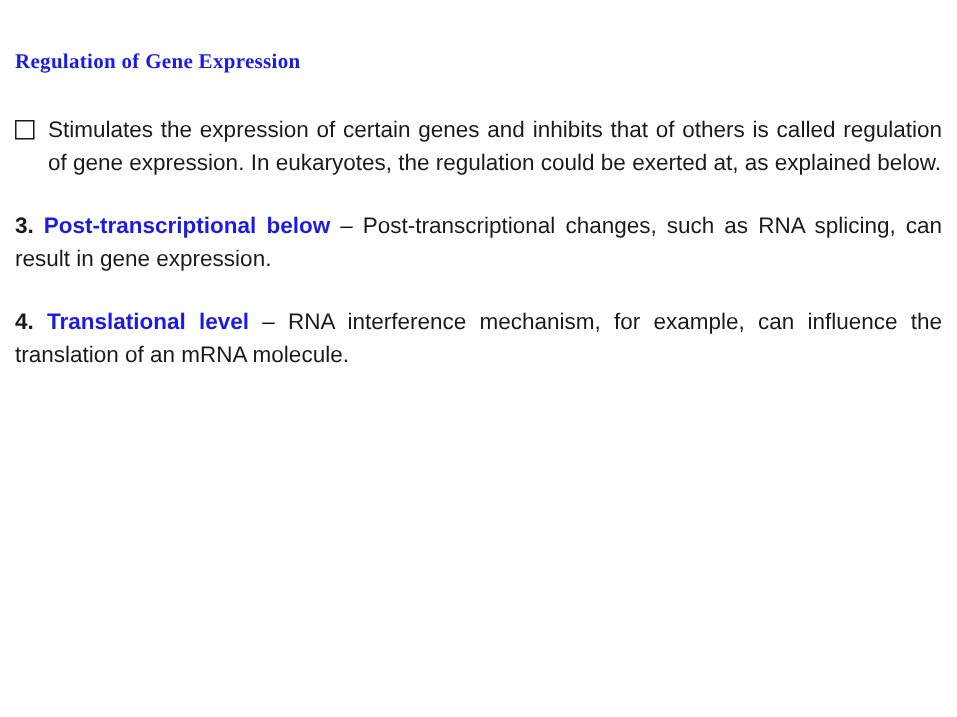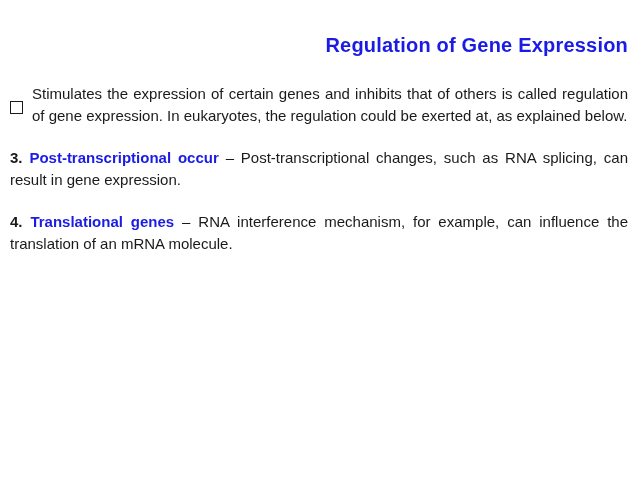--- a/index.html
+++ b/index.html
@@ -16,30 +16,30 @@
     overflow:hidden;
   }
   .slide{
     width:638px;height:478px;
     background:var(--bg);
     box-sizing:border-box;
     padding:0 10px;
   }
   .slide-title{
     margin:34px 0 0 0;
-    text-align:right;
-    font-family:Liberation Sans, sans-serif;
+    text-align:left;
+    font-family:Liberation Serif, serif;
     font-weight:700;
-    font-size:20px;
+    font-size:14px;
     letter-spacing:0.2px;
     color:var(--accent);
   }
   .bullet-row{
     display:flex;
-    align-items:center;
+    align-items:flex-start;
     margin-top:26px;
   }
   .checkbox{
     flex:0 0 auto;
     width:11px;height:11px;
     border:1.8px solid var(--text);
     margin:4px 9px 0 0;
     background:transparent;
   }
   .para{
@@ -64,25 +64,25 @@
 
   <div class="bullet-row">
     <span class="checkbox"></span>
     <p class="para">Stimulates the expression of certain genes and inhibits that of others is called regulation of gene expression. In eukaryotes, the regulation could be exerted at, as explained below.</p>
   </div>
 
 
 
   <p class="para item">
     <span class="num">3.</span>
-    <span class="label">Post-transcriptional occur</span>
+    <span class="label">Post-transcriptional below</span>
     <span>–</span>
     <span>Post-transcriptional changes, such as RNA splicing, can result in gene expression.</span>
   </p>
 
   <p class="para item">
     <span class="num">4.</span>
-    <span class="label">Translational genes</span>
+    <span class="label">Translational level</span>
     <span>–</span>
     <span>RNA interference mechanism, for example, can influence the translation of an mRNA molecule.</span>
   </p>
 
 </div>
 
 </body></html>

